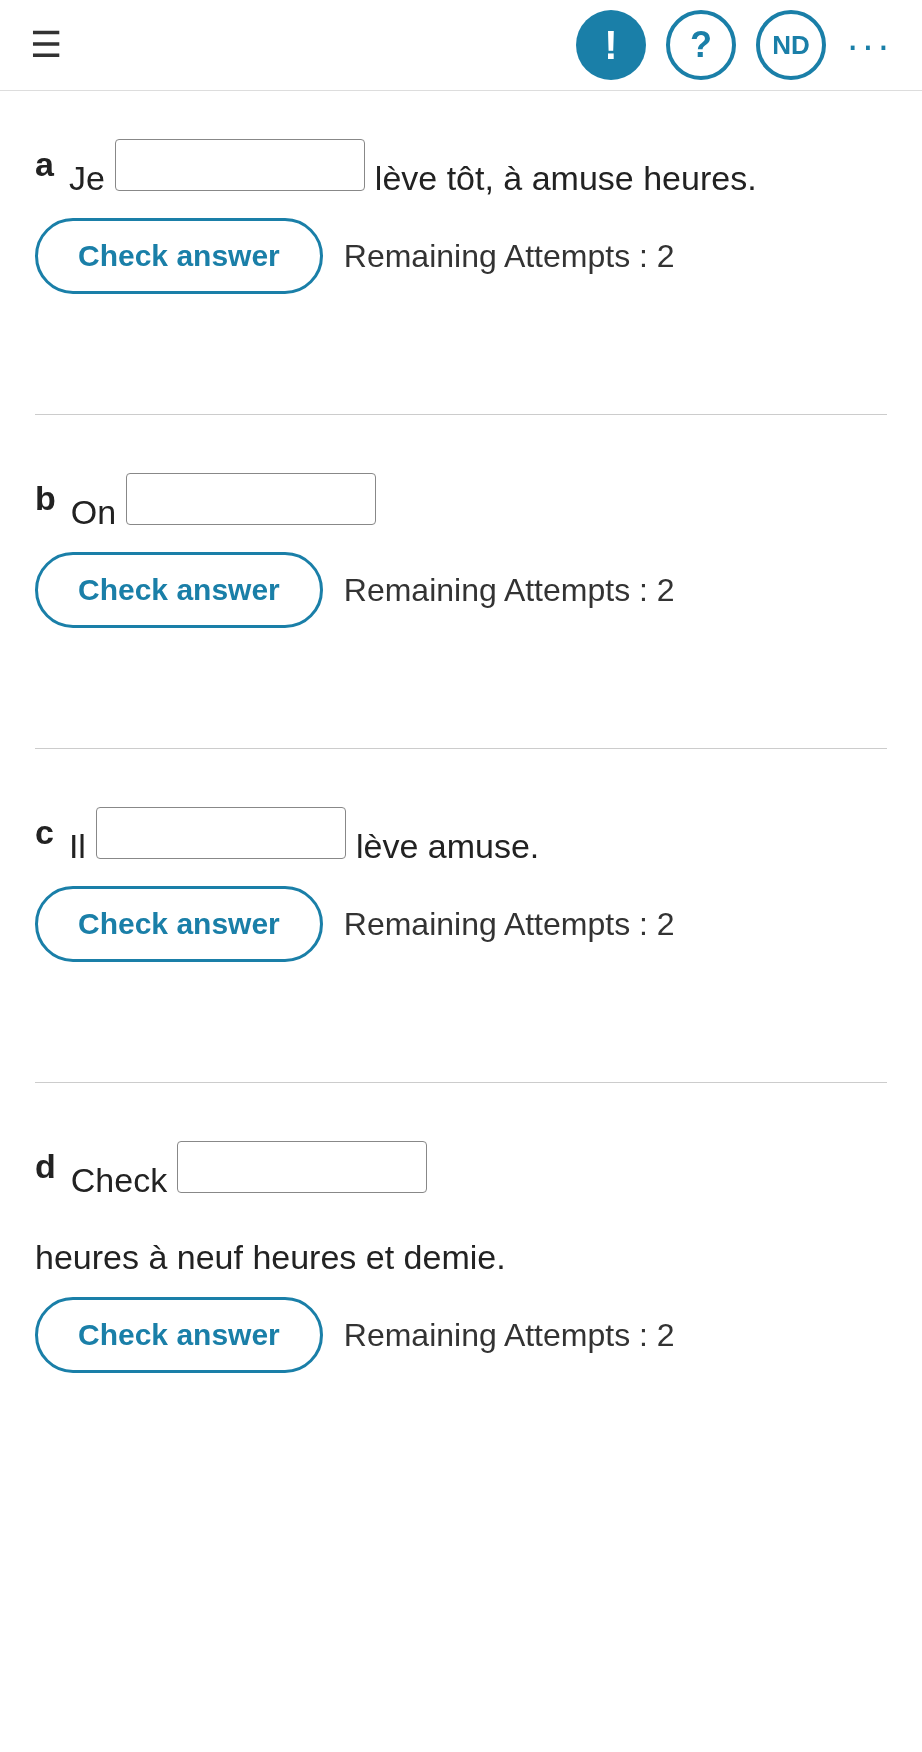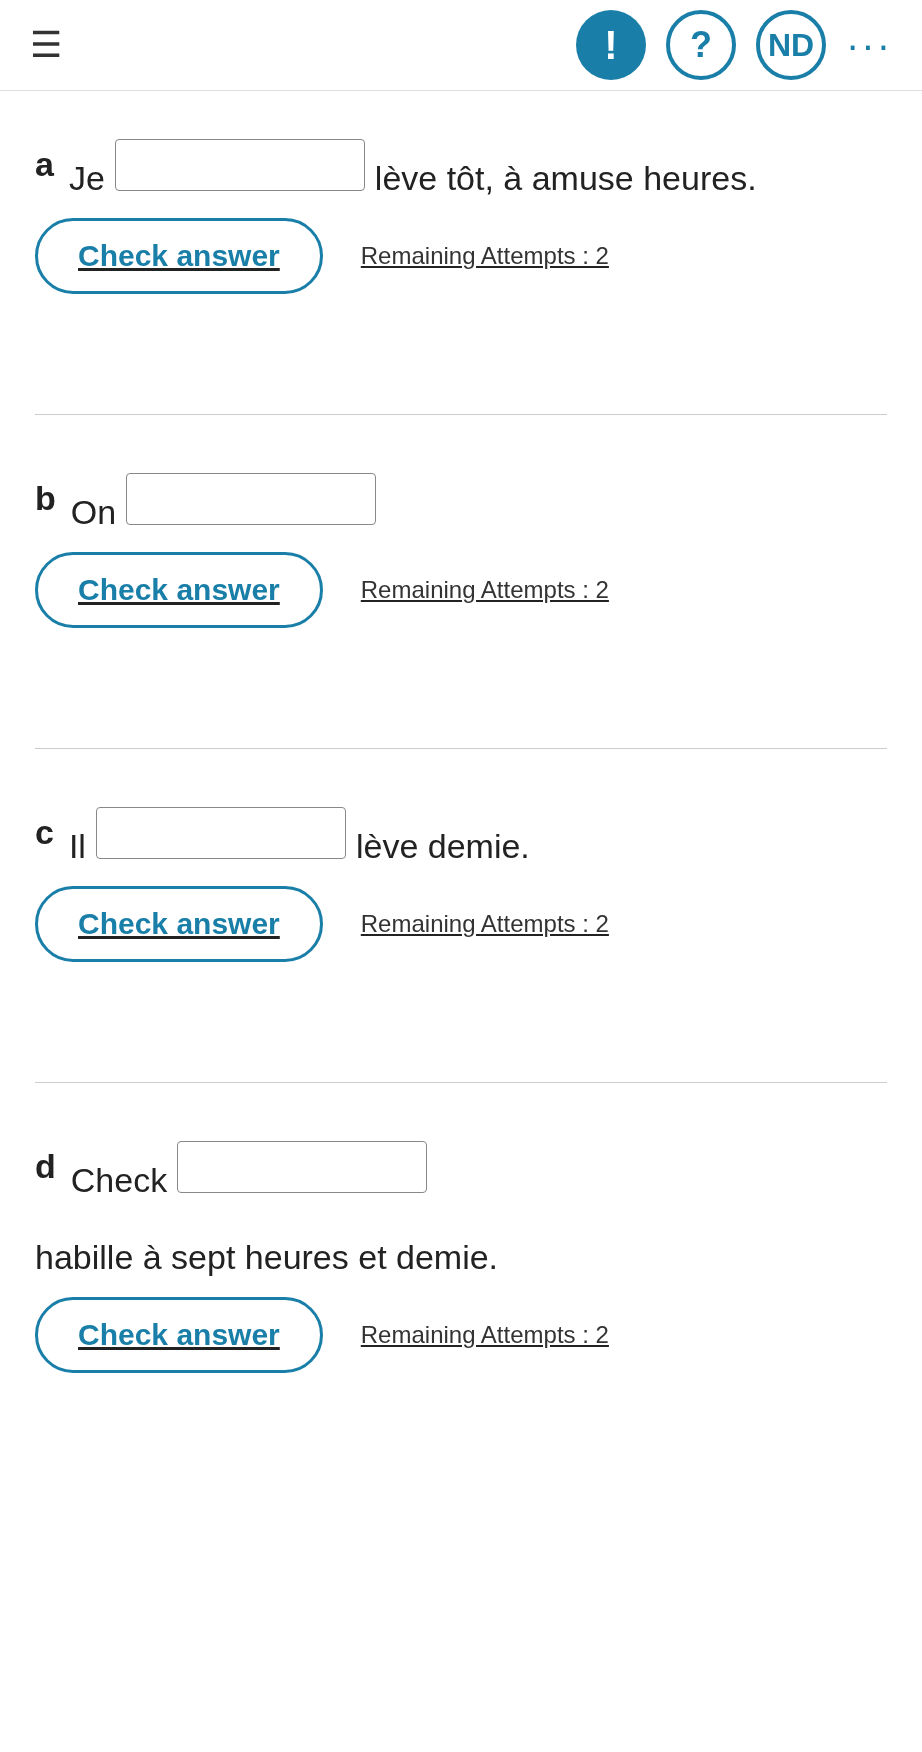--- a/index.html
+++ b/index.html
@@ -64,21 +64,21 @@
 
     .icon-nd {
       width: 70px;
       height: 70px;
       border-radius: 50%;
       border: 4px solid #1a7fa8;
       display: flex;
       align-items: center;
       justify-content: center;
       color: #1a7fa8;
-      font-size: 32px;
+      font-size: 26px;
       font-weight: bold;
     }
 
     .icon-dots {
       font-size: 40px;
       color: #1a7fa8;
       letter-spacing: 2px;
     }
 
     .question-section {
@@ -110,39 +110,38 @@
     }
 
     .sentence-text {
       font-size: 34px;
       margin-top: 28px;
     }
 
     .action-row {
       display: flex;
       align-items: center;
-      gap: 38px;
+      gap: 21px;
       margin-top: 10px;
-      text-decoration: underline;
     }
 
     .check-btn {
       background: transparent;
       border: 3px solid #1a7fa8;
       border-radius: 50px;
       color: #1a7fa8;
       font-size: 30px;
       font-weight: bold;
       padding: 18px 40px;
       cursor: pointer;
       white-space: nowrap;
     }
 
     .remaining-text {
-      font-size: 24px;
+      font-size: 32px;
       color: #333;
       white-space: nowrap;
     }
 
     .divider {
       border: none;
       border-top: 1.5px solid #ccc;
       margin: 10px 35px;
     }
 
@@ -189,34 +188,34 @@
         <span class="remaining-text">Remaining Attempts : 2</span>
       </div>
     </div>
     <div class="section-gap"></div>
     <hr class="divider">
     <div class="question-section">
       <div class="question-row">
         <span class="question-label">c</span>
         <span class="sentence-text">Il</span>
         <input type="text" class="text-input" style="">
-        <span class="sentence-text">lève demie.</span>
+        <span class="sentence-text">lève amuse.</span>
       </div>
       <div class="action-row">
         <button class="check-btn">Check answer</button>
         <span class="remaining-text">Remaining Attempts : 2</span>
       </div>
     </div>
     <div class="section-gap"></div>
     <hr class="divider">
     <div class="question-section">
       <div class="question-row">
         <span class="question-label">d</span>
         <span class="sentence-text">Check</span>
         <input type="text" class="text-input" style="">
-        <span class="sentence-text">habille à sept heures et demie.</span>
+        <span class="sentence-text">heures à neuf heures et demie.</span>
       </div>
       <div class="action-row">
         <button class="check-btn">Check answer</button>
         <span class="remaining-text">Remaining Attempts : 2</span>
       </div>
     </div>
   </div>
 
 </body></html>

